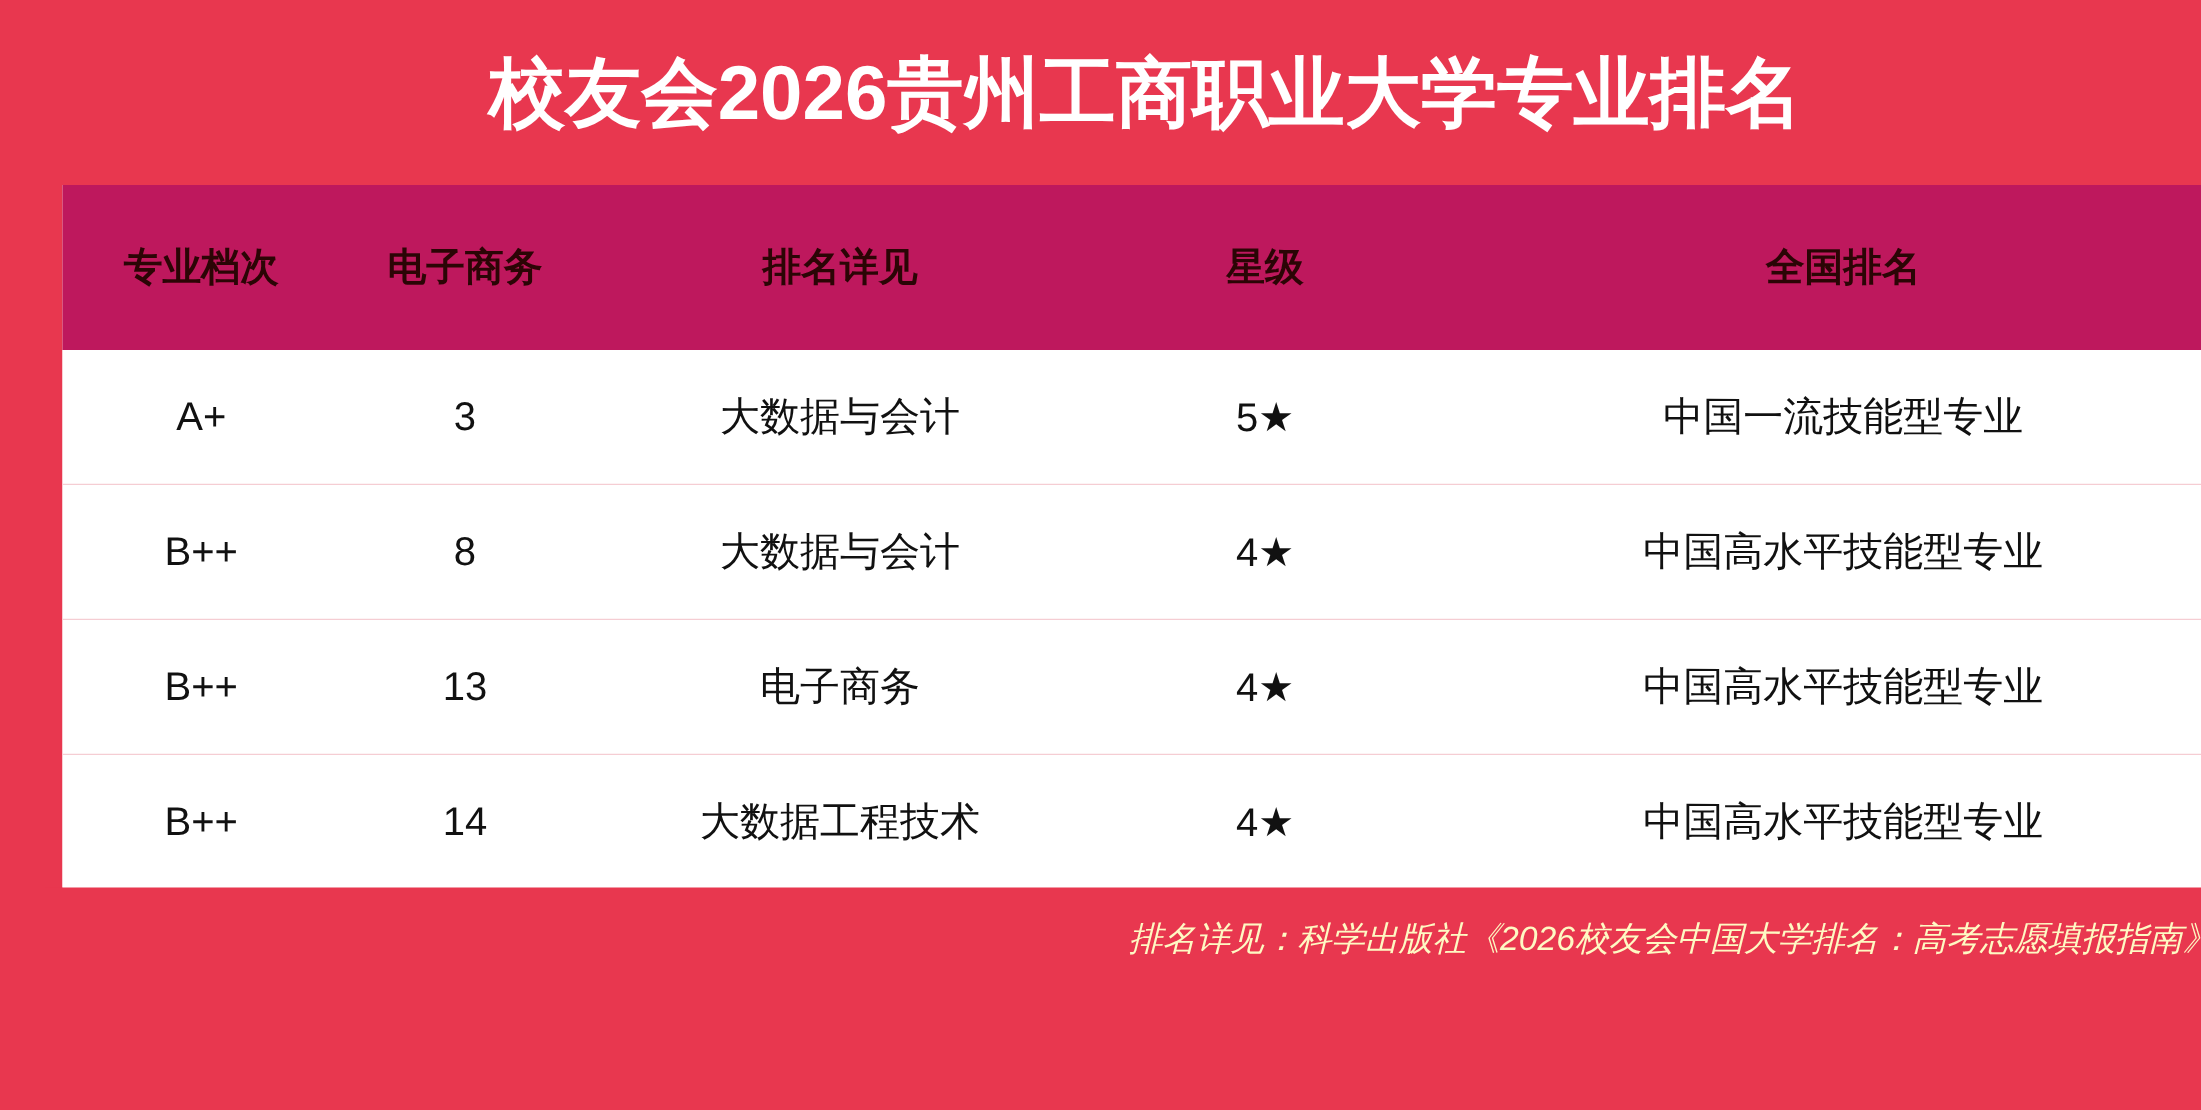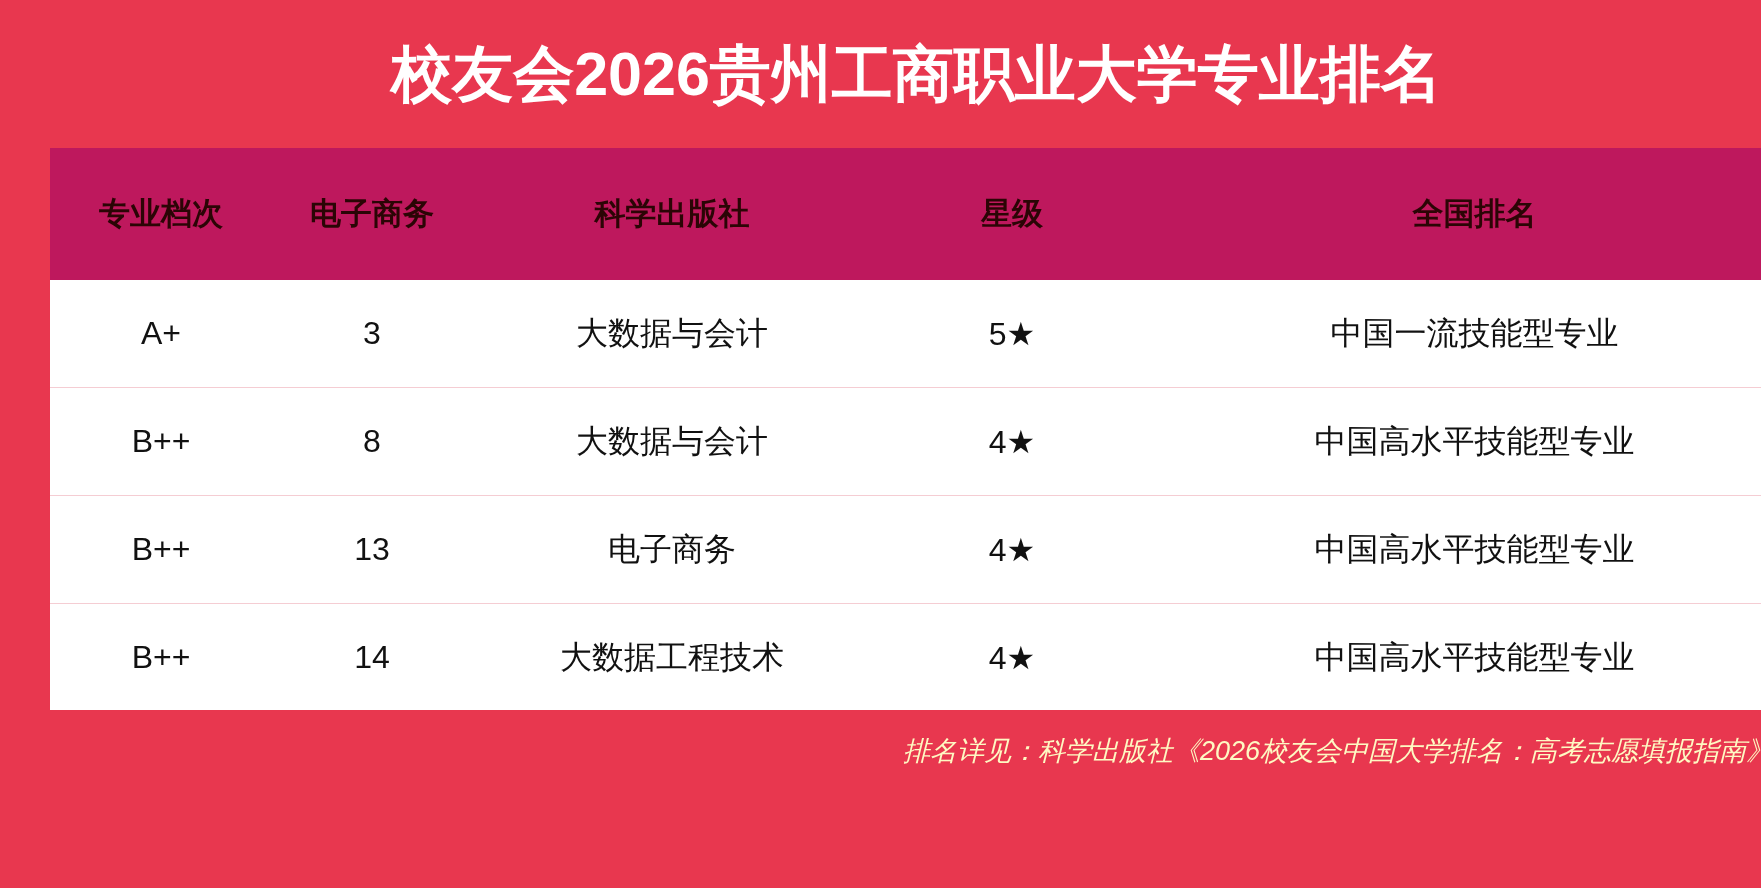--- a/index.html
+++ b/index.html
@@ -131,21 +131,21 @@
         <col class="col-tier">
         <col class="col-rank">
         <col class="col-major">
         <col class="col-star">
         <col class="col-level">
       </colgroup>
       <thead>
         <tr>
           <th>专业档次</th>
           <th>电子商务</th>
-          <th>科学出版社</th>
+          <th>排名详见</th>
           <th>星级</th>
           <th>全国排名</th>
         </tr>
       </thead>
       <tbody>
         <tr>
           <td>A+</td>
           <td>3</td>
           <td>大数据与会计</td>
           <td class="star-cell">5★</td>

